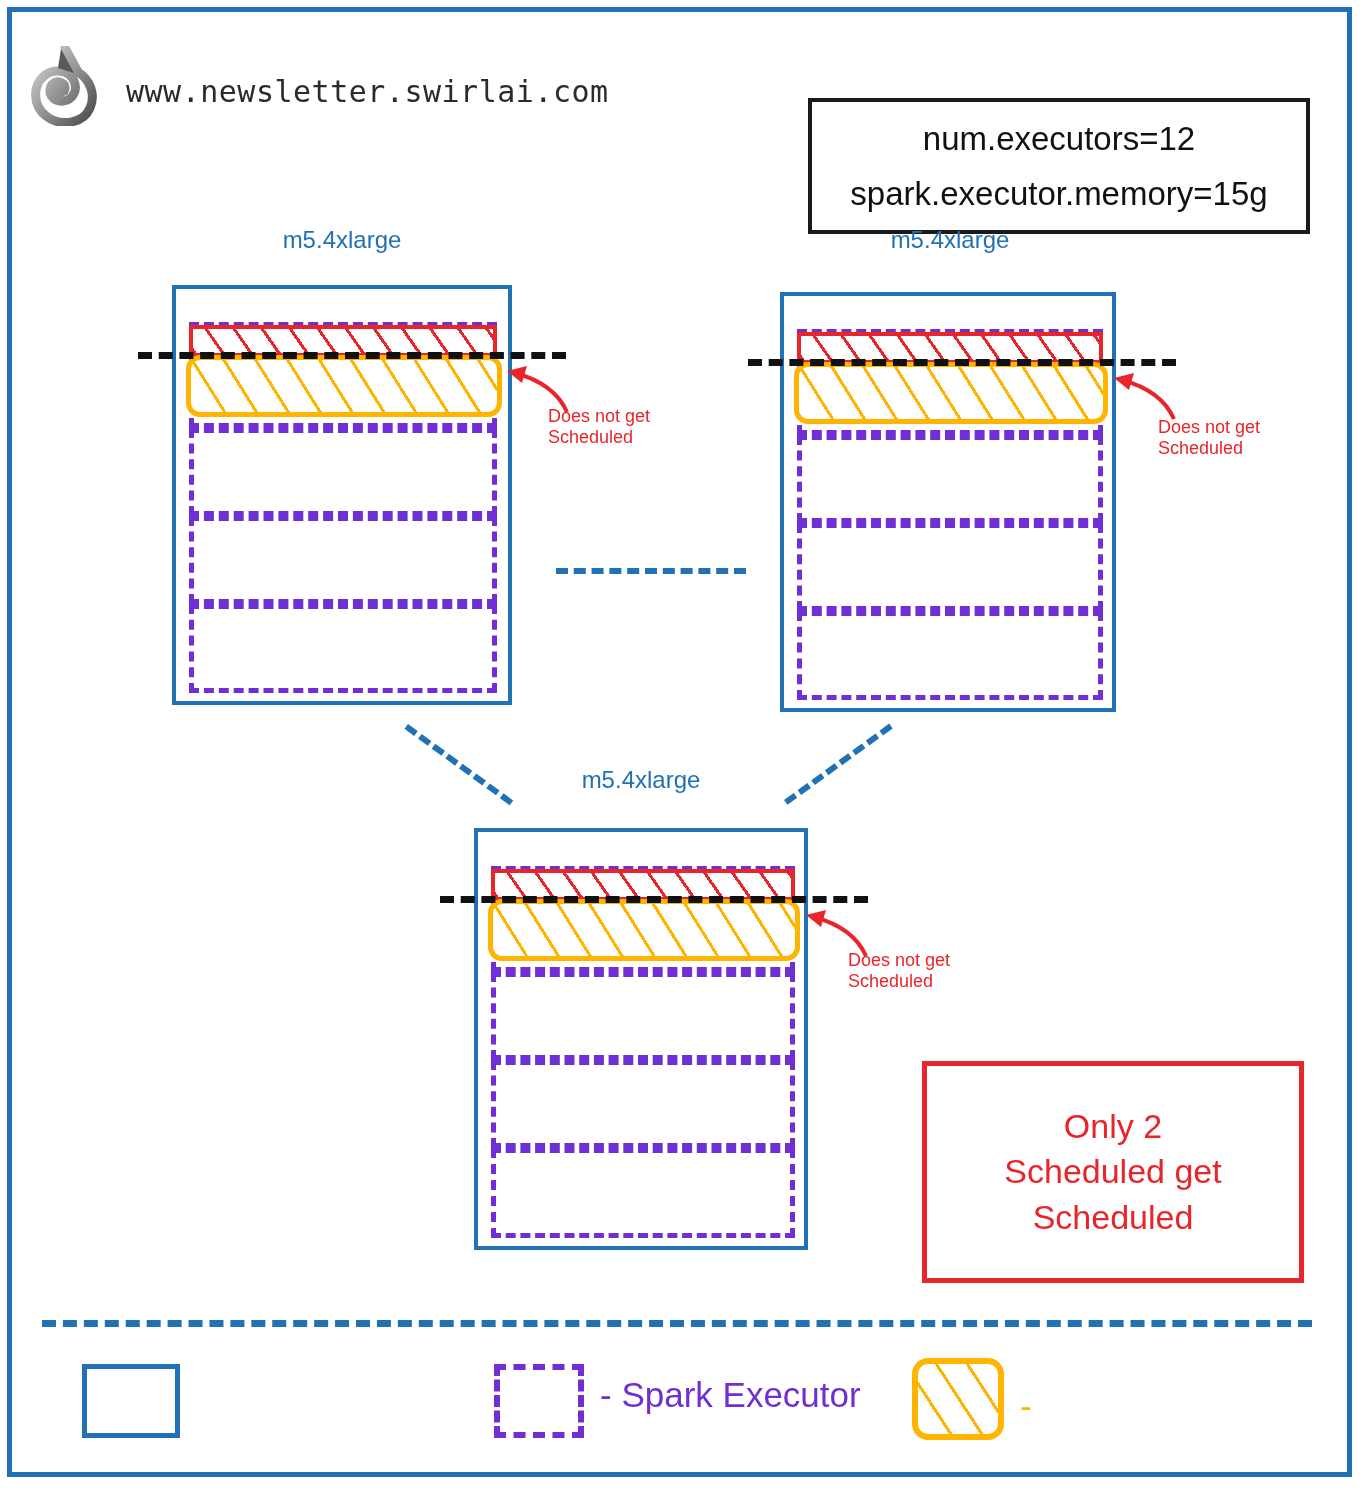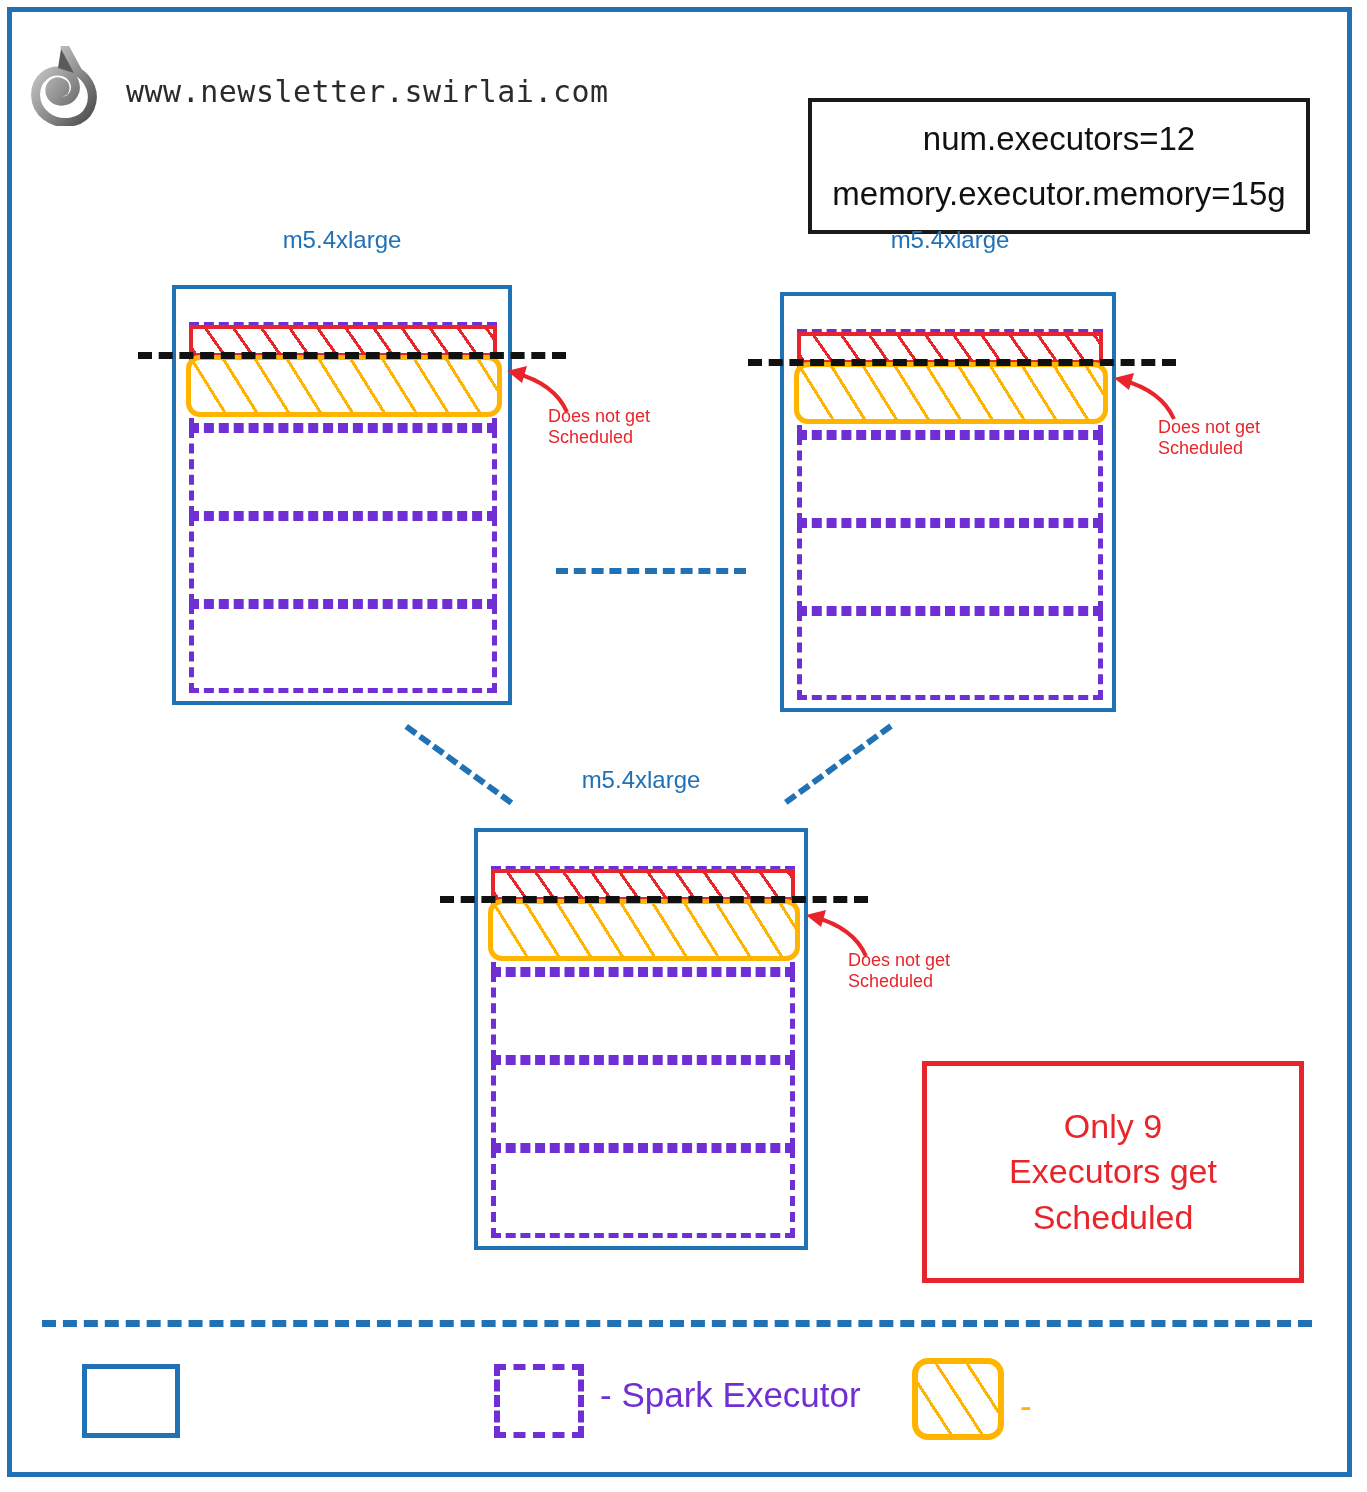--- a/index.html
+++ b/index.html
@@ -139,21 +139,21 @@
     </defs>
     <path d="M37,2 L50,26 C62,34 68,48 62,62 C55,78 32,81 18,70 C5,60 4,40 16,30
              C26,22 41,24 46,35 C50,44 45,54 35,55 C27,56 21,50 22,43 C23,37 29,34 34,37
              C38,39 38,45 34,46 C31,47 28,44 30,41" fill="none" stroke="url(#swirlGrad)" stroke-width="9" stroke-linecap="round"></path>
     <path d="M33,3 L46,27 L30,22 Z" fill="#5a5a5a"></path>
   </svg>
   <div class="brand">www.newsletter.swirlai.com</div>
 
   <div class="config-box">
     <div class="config-line l1">num.executors=12</div>
-    <div class="config-line">memory.executor.memory=15g</div>
+    <div class="config-line">spark.executor.memory=15g</div>
   </div>
 
   <div class="node-title" style="left:172px;top:226px;width:340px;">m5.4xlarge</div>
   <div class="node-box" style="left:172px;top:285px;width:340px;height:420px;"></div>
 
   <div class="executor" style="left:189px;top:322px;width:308px;height:106px;"></div>
   <div class="executor" style="left:189px;top:428px;width:308px;height:88px;"></div>
   <div class="executor" style="left:189px;top:516px;width:308px;height:88px;"></div>
   <div class="executor" style="left:189px;top:604px;width:308px;height:89px;"></div>
 
@@ -213,22 +213,22 @@
   <svg class="arrow-svg" style="left:804px;top:904px;width:70px;height:60px;">
     <path d="M62,52 C54,34 36,20 10,13" fill="none" stroke="#e8252a" stroke-width="4"></path>
     <path d="M2,11 L22,6 L17,23 Z" fill="#e8252a"></path>
   </svg>
   <div class="annot" style="left:848px;top:950px;">
     <div>Does not get</div>
     <div>Scheduled</div>
   </div>
 
   <div class="conclusion">
-    <div>Only 9</div>
-    <div>Executors get</div>
+    <div>Only 2</div>
+    <div>Scheduled get</div>
     <div>Scheduled</div>
   </div>
 
   <div class="legend-rule"></div>
   <div class="legend">
     <div class="lg-swatch-node"></div>
 
     <div class="lg-swatch-exec"></div>
     <div class="lg-txt-exec">- Spark Executor</div>
 

